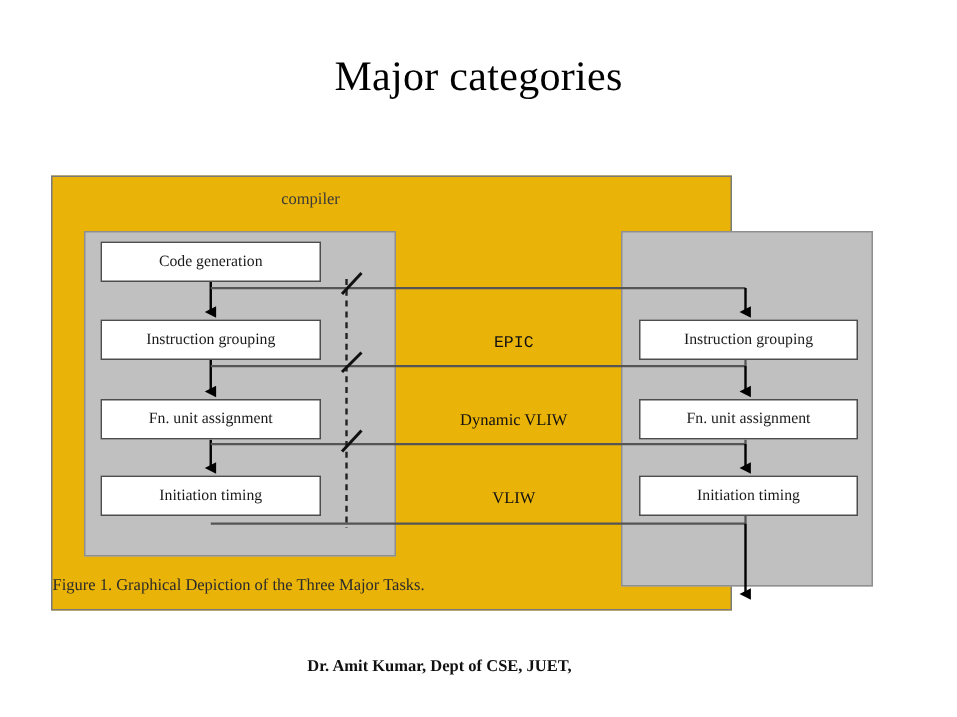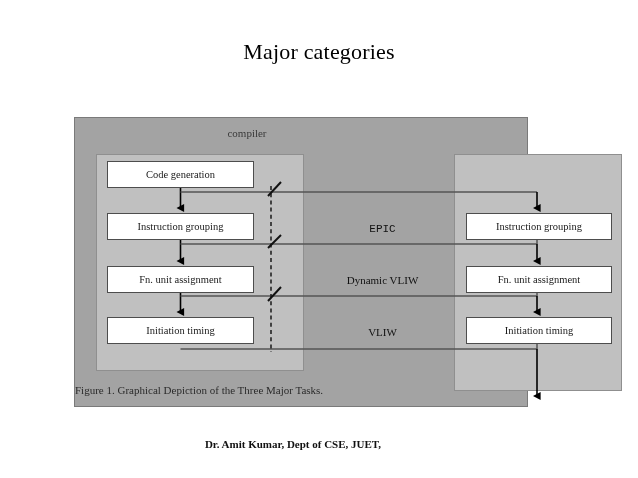--- a/index.html
+++ b/index.html
@@ -16,38 +16,37 @@
     color: #000000;
   }
 
   
   .slide-title {
     position: absolute;
     left: 0;
     top: 32px;
     width: 638px;
     text-align: center;
-    font-size: 22px;
+    font-size: 28px;
     line-height: 40px;
     font-family: "Liberation Serif", "DejaVu Serif", serif;
     color: #000000;
     letter-spacing: 0.2px;
   }
 
   
   .figure-frame {
     position: absolute;
     left: 34px;
     top: 117px;
     width: 454px;
     height: 290px;
     border: 1px solid #7a7a7a;
-    background: #a3a3a3;
+    background: #eab308;
     box-sizing: border-box;
-    margin-left: 40px;
   }
 
   
   .col-heading {
     position: absolute;
     font-size: 11px;
     line-height: 14px;
     color: #3a3a3a;
     text-align: center;
     white-space: nowrap;

